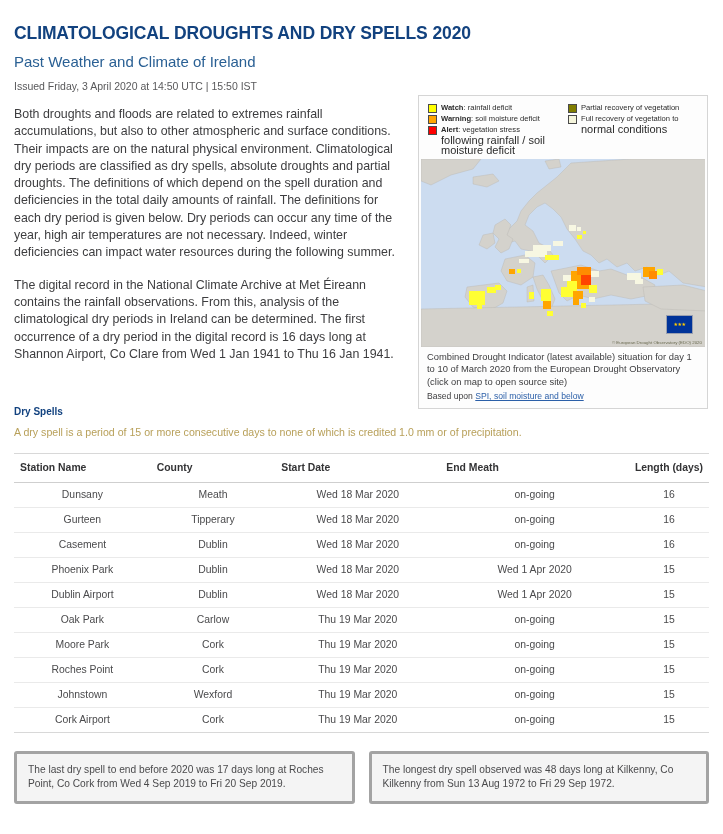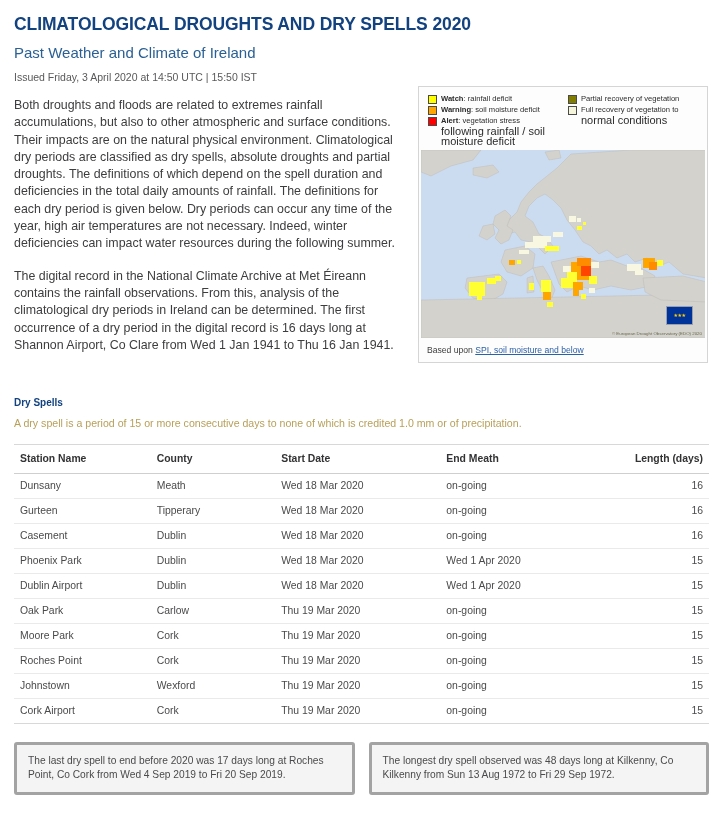--- a/index.html
+++ b/index.html
@@ -12,21 +12,21 @@
     height: 834px;
     font-family: "Liberation Sans", sans-serif;
     color: #444444;
     overflow: hidden;
   }
   .page {
     position: relative;
     width: 723px;
     height: 834px;
     box-sizing: border-box;
-    padding: 2px 14px;
+    padding: 11px 14px;
   }
 
   
   .main-title {
     margin: 0;
     padding-top: 12px;
     font-size: 17.5px;
     font-weight: bold;
     letter-spacing: -0.1px;
     color: #12427f;
@@ -186,20 +186,21 @@
     padding: 8px 6px 9px 6px;
     border-top: 1px solid #d8d8d8;
     border-bottom: 1px solid #cfcfcf;
     font-size: 10.4px;
     white-space: nowrap;
   }
   table.spells td {
     padding: 6px 6px 7px 6px;
     border-bottom: 1px solid #eaeaea;
     white-space: nowrap;
+    text-align: center;
   }
   table.spells tr:last-child td { border-bottom: 1px solid #d8d8d8; }
   .col-len { text-align: right; }
   th.col-len { text-align: right; }
   .c1 { width: 137px; }
   .c2 { width: 127px; }
   .c3 { width: 168px; }
   .c4 { width: 198px; }
 
   
@@ -356,20 +357,21 @@
           </g>
         </svg>
 
         <div class="eu-logo">
           <div class="eu-stars">★★★</div>
         </div>
         <div class="map-credit">© European Drought Observatory (EDO) 2020</div>
       </div>
 
       <div class="caption">
+        <span>Combined Drought Indicator (latest available) situation for day 1 to 10 of March 2020 from the European Drought Observatory (click on map to open source site)</span>
         <div class="based">
           <span>Based upon </span><a href="#">SPI, soil moisture and below</a>
         </div>
       </div>
     </div>
   </div>
 
   <h3 class="section-title">Dry Spells</h3>
   <p class="section-desc">A dry spell is a period of 15 or more consecutive days to none of which is credited 1.0 mm or of precipitation.</p>
 

